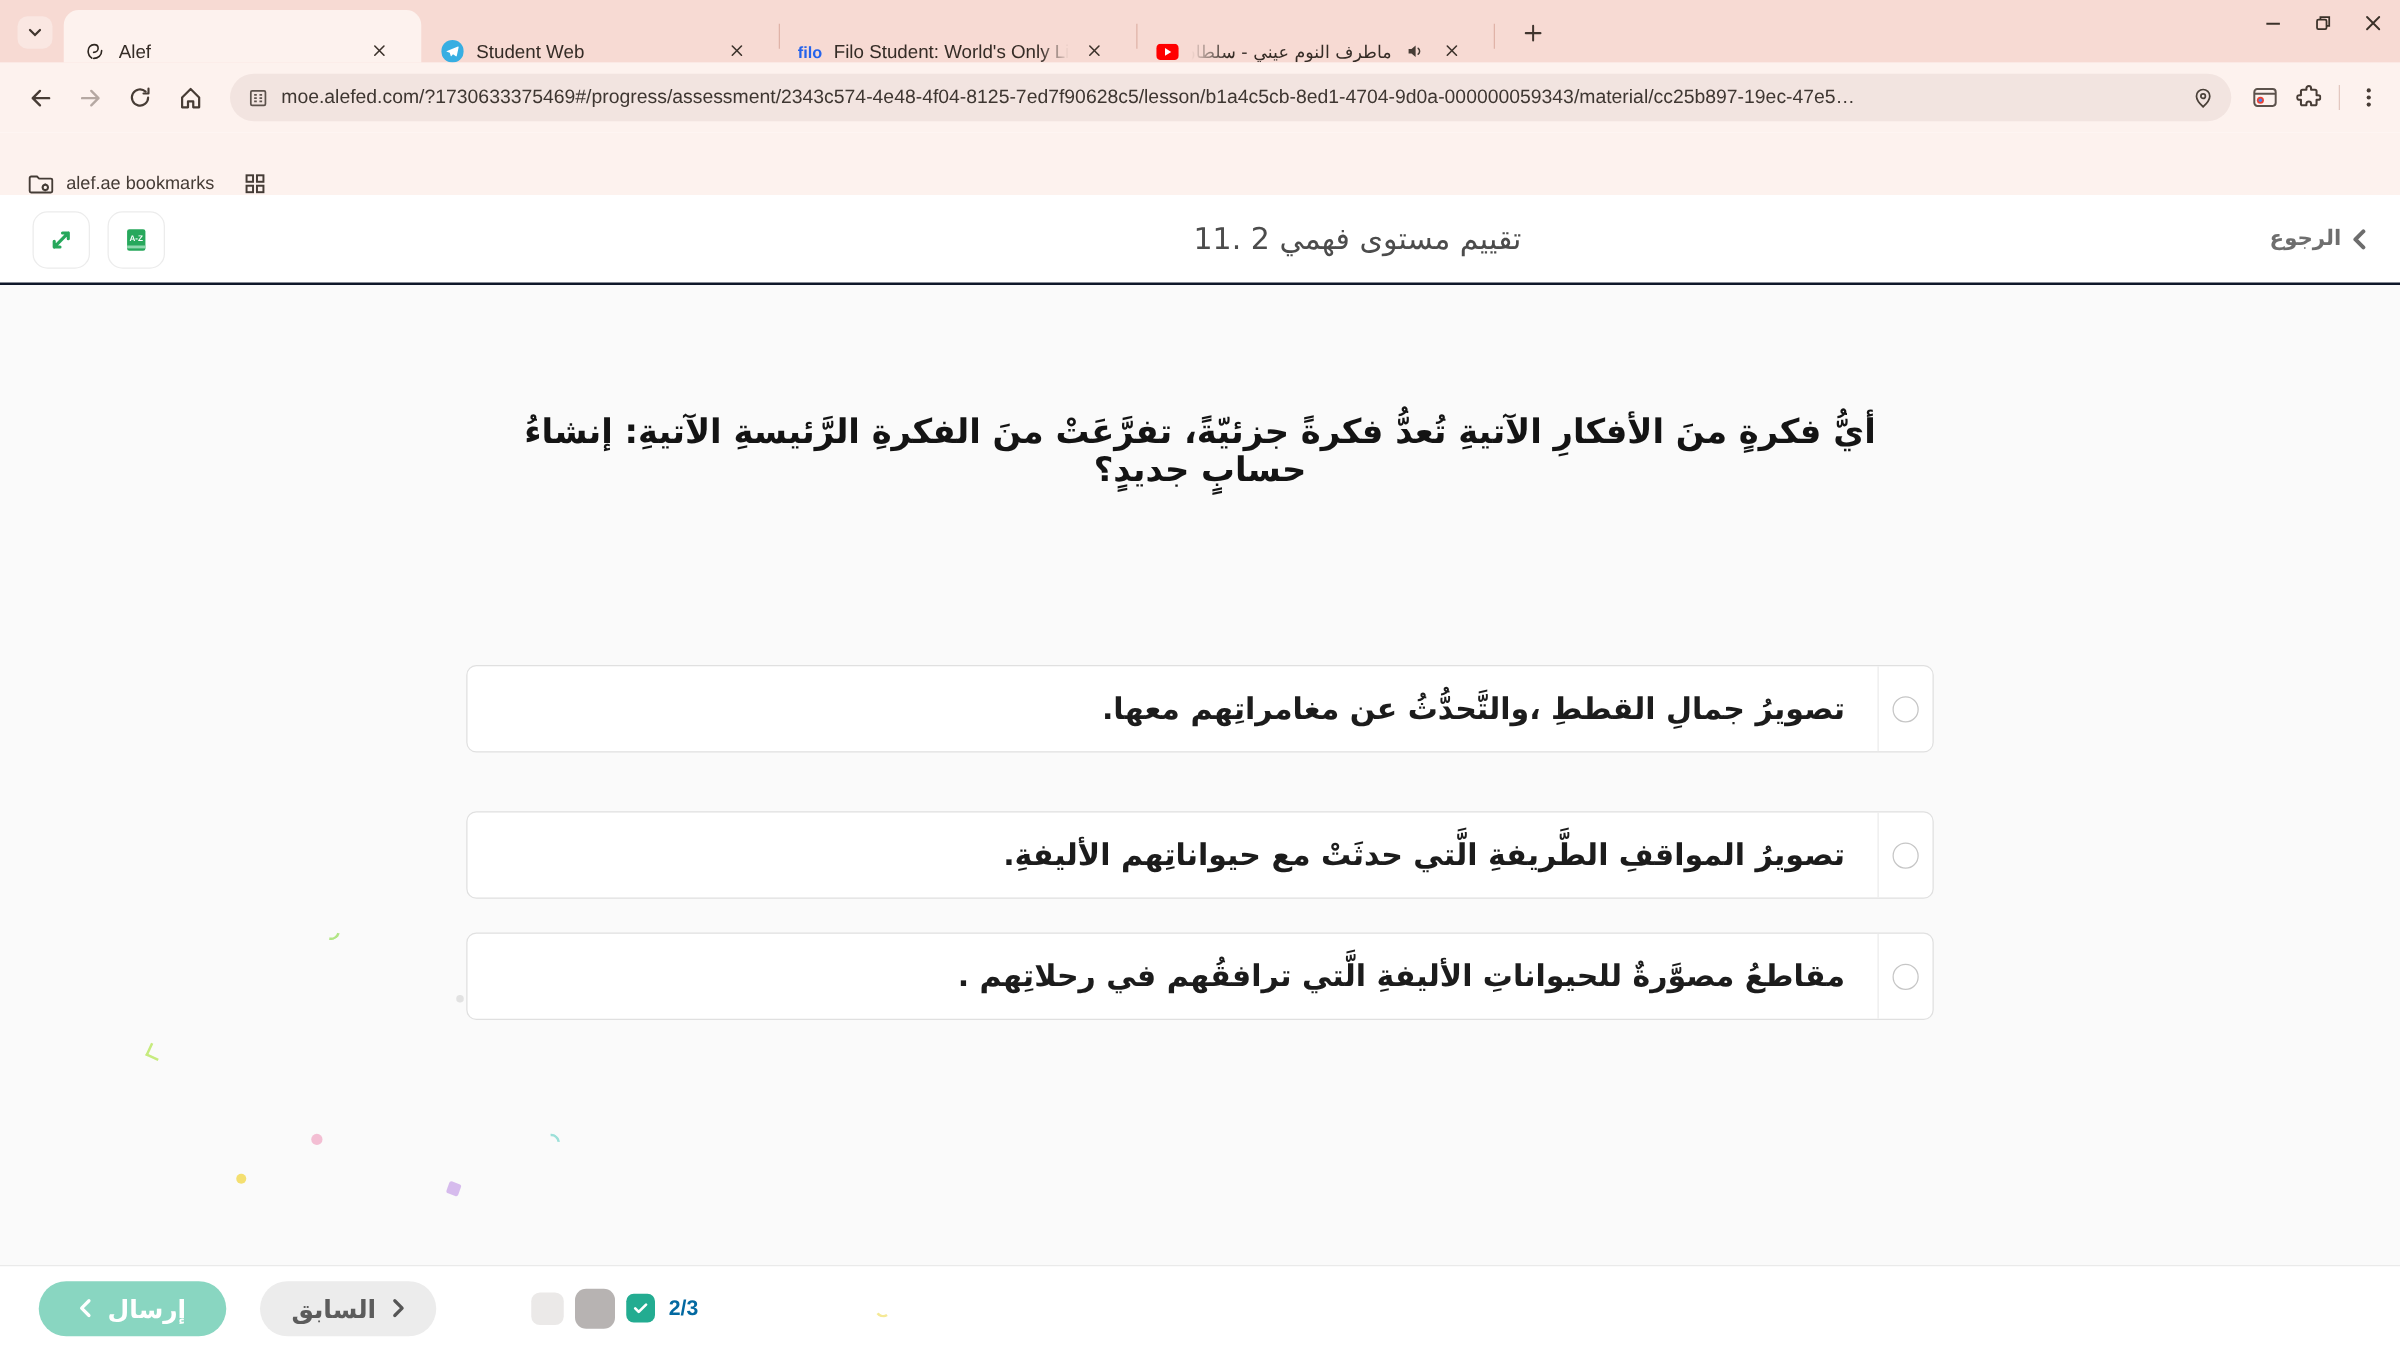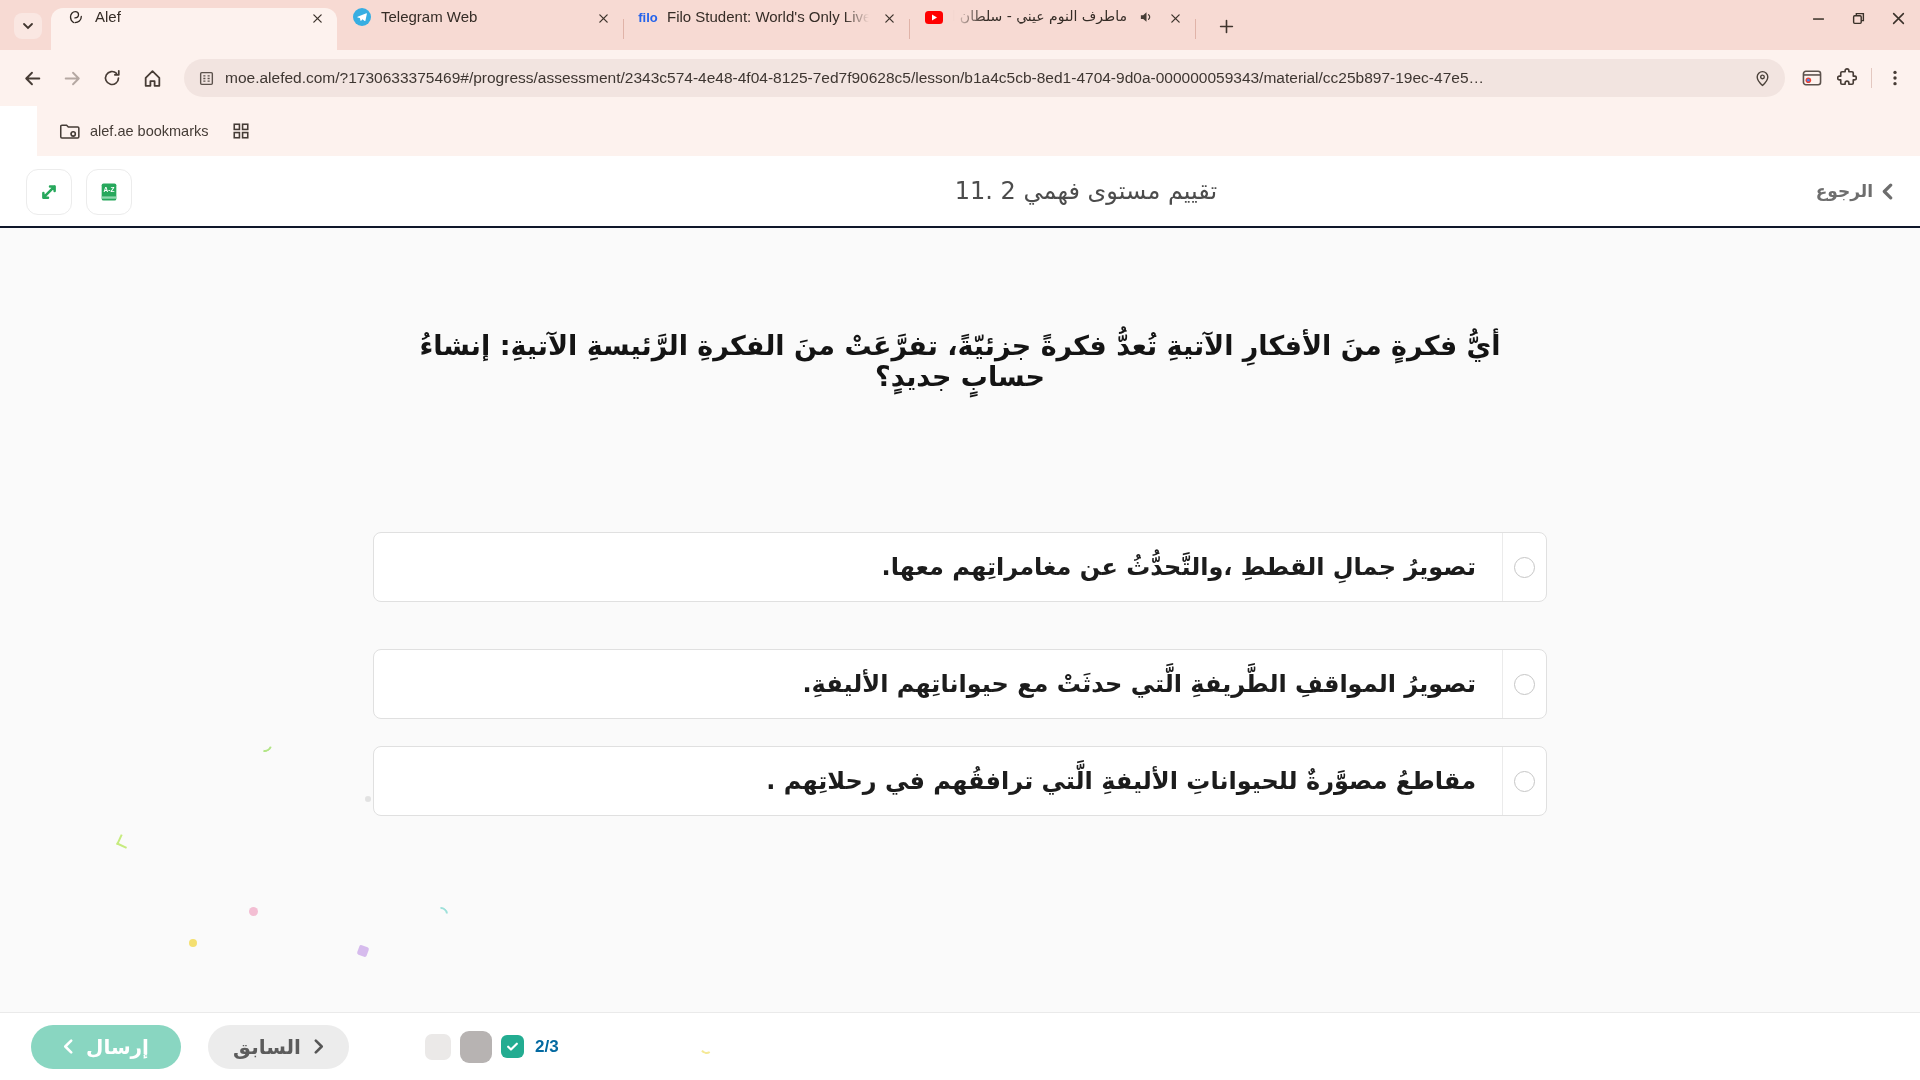--- a/index.html
+++ b/index.html
@@ -5,22 +5,22 @@
   * { margin:0; padding:0; box-sizing:border-box; }
   html,body { width:1920px; height:1080px; overflow:hidden; background:#fff;
     font-family:"Liberation Sans","DejaVu Sans",sans-serif; }
 
   
   .tabstrip { position:relative; height:50px; background:#f7dad3; }
   .tabsearch { position:absolute; left:14px; top:13px; width:28px; height:26px;
     border:none; background:rgba(255,255,255,.35); border-radius:8px;
     display:flex; align-items:center; justify-content:center; cursor:pointer; }
   .tabs { position:absolute; left:51px; top:8px; display:flex; height:42px; }
-  .tab { width:286px; height:42px; display:flex; align-items:flex-start;
-    padding:0 10px 0 16px; gap:10px; position:relative; color:#352c26; }
+  .tab { width:286px; height:42px; display:flex; align-items:flex-end;
+    padding:0 24px 0 16px; gap:10px; position:relative; color:#352c26; }
   .tab.active { background:#fdf2ee; border-radius:12px 12px 0 0; }
   .tab .sep { position:absolute; right:-1px; top:11px; width:1px; height:20px; background:#e0b3a8; }
   .tab-title { flex:1; font-size:15px; white-space:nowrap; overflow:hidden;
     -webkit-mask-image:linear-gradient(to right,#000 88%,transparent);
             mask-image:linear-gradient(to right,#000 88%,transparent); }
   .tab-title.rtl { direction:rtl; font-family:"DejaVu Sans",sans-serif; font-size:14px;
     -webkit-mask-image:linear-gradient(to left,#000 82%,transparent);
             mask-image:linear-gradient(to left,#000 82%,transparent); }
   .tclose { width:20px; height:20px; border-radius:50%; display:flex; align-items:center;
     justify-content:center; cursor:pointer; flex:none; }
@@ -33,21 +33,21 @@
 
   .toolbar { height:56px; background:#fdf2ee; display:flex; align-items:center; padding:0 16px; gap:8px; }
   .navbtn { width:32px; height:32px; border:none; background:transparent; border-radius:50%;
     display:flex; align-items:center; justify-content:center; cursor:pointer; }
   .omnibox { flex:1; height:38px; margin:0 8px; background:#f2e4e0; border-radius:19px;
     display:flex; align-items:center; padding:0 14px; gap:10px; min-width:0; }
   .urltext { flex:1; font-size:15.5px; color:#3e3631; white-space:nowrap; overflow:hidden; }
   .tool-right { display:flex; align-items:center; gap:14px; }
   .vdiv { width:1px; height:20px; background:#e3c8c0; }
 
-  .bookmarksbar { height:50px; background:#fdf2ee; display:flex; align-items:center; padding:0 22px; gap:10px;margin-left:37px; }
+  .bookmarksbar { height:50px; background:#fdf2ee; display:flex; align-items:flex-end; padding:0 22px; gap:10px; }
   .bm-chip { display:flex; align-items:center; gap:10px; cursor:pointer; }
   .bm-label { font-size:14.5px; color:#453c36; }
   .bm-grid { margin-left:14px; cursor:pointer; display:flex; }
 
   
   .pageheader { position:relative; height:72px; background:#fff; border-bottom:2px solid #0f172a; }
   .hbtn { position:absolute; top:13px; width:46px; height:46px; background:#fff;
     border:1px solid #ececec; border-radius:12px; display:flex; align-items:center;
     justify-content:center; cursor:pointer; }
   .hbtn.expand { left:26px; }
@@ -115,21 +115,21 @@
       </span>
     </div>
 
     <div class="tab">
       <span class="fav">
         <svg width="18" height="18" viewBox="0 0 18 18">
             <circle cx="9" cy="9" r="9" fill="#37aee2"></circle>
             <path fill="#fff" d="M13.4 5.2L4.6 8.7c-.5.2-.5.6 0 .7l2.2.7.8 2.6c.1.4.4.4.6.1l1.2-1.5 2.3 1.7c.3.2.6.1.7-.3l1.5-6.9c.1-.5-.2-.8-.5-.6z"></path>
           </svg>
       </span>
-      <span class="tab-title">Telegram Web</span>
+      <span class="tab-title">Student Web</span>
       <span class="tclose">
         <svg width="11" height="11" viewBox="0 0 12 12">
             <path d="M2 2l8 8M10 2l-8 8" stroke="#3d332c" stroke-width="1.4" stroke-linecap="round"></path>
           </svg>
       </span>
       <span class="sep"></span>
     </div>
 
     <div class="tab">
       <span class="fav">

